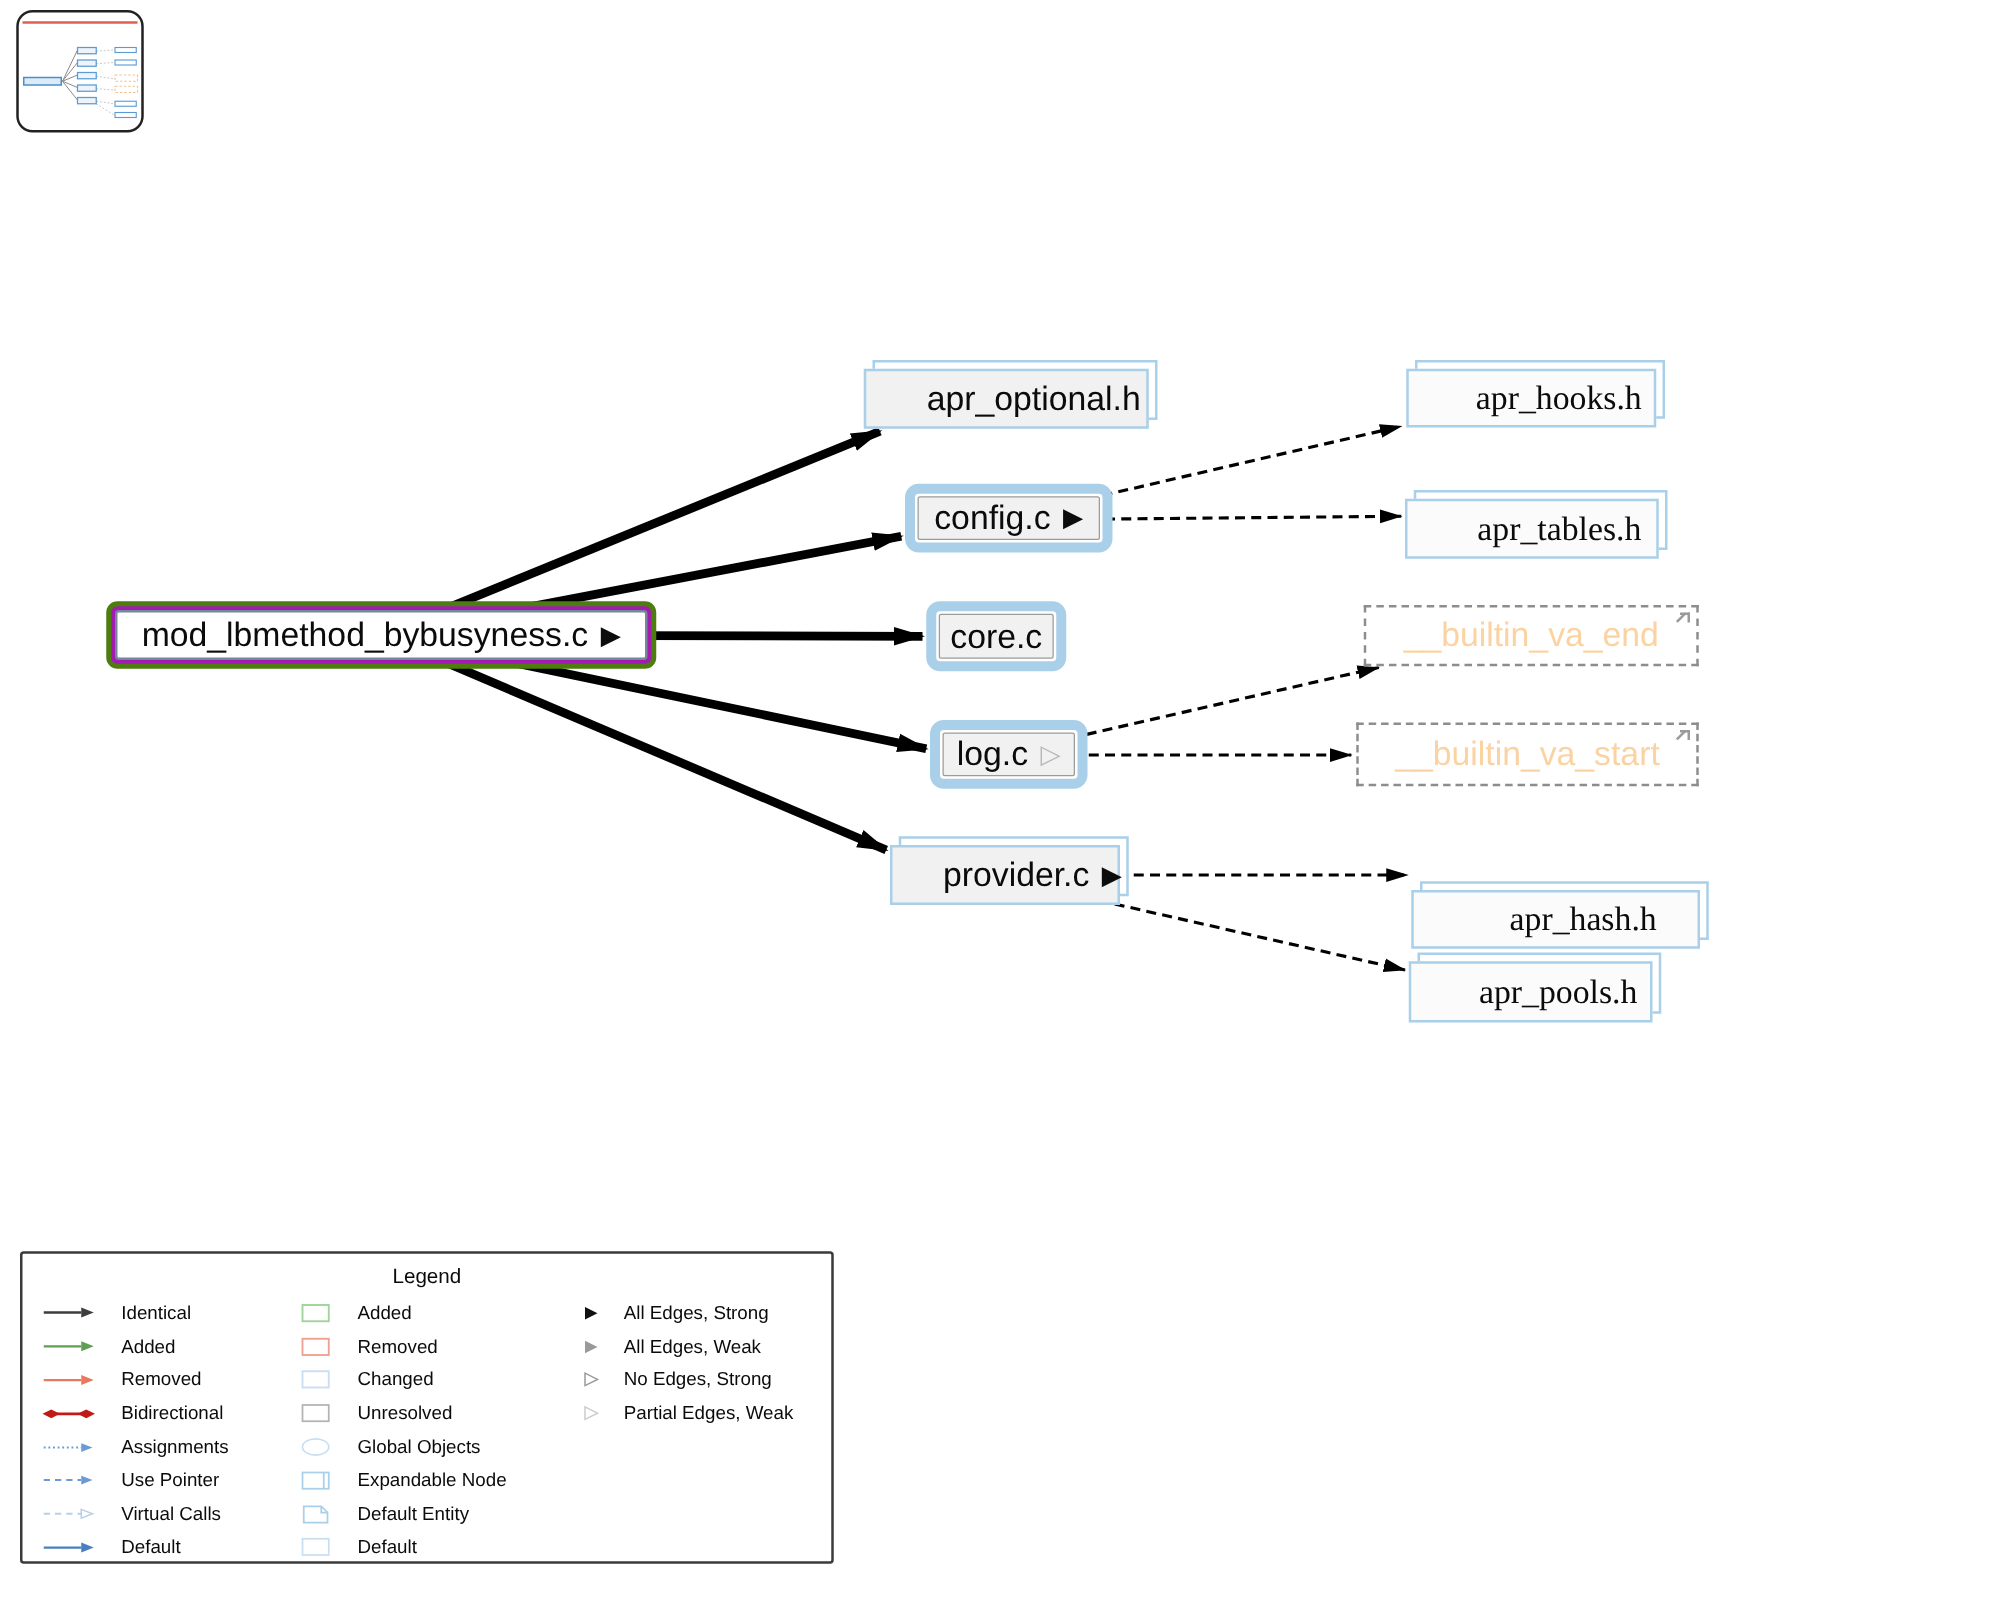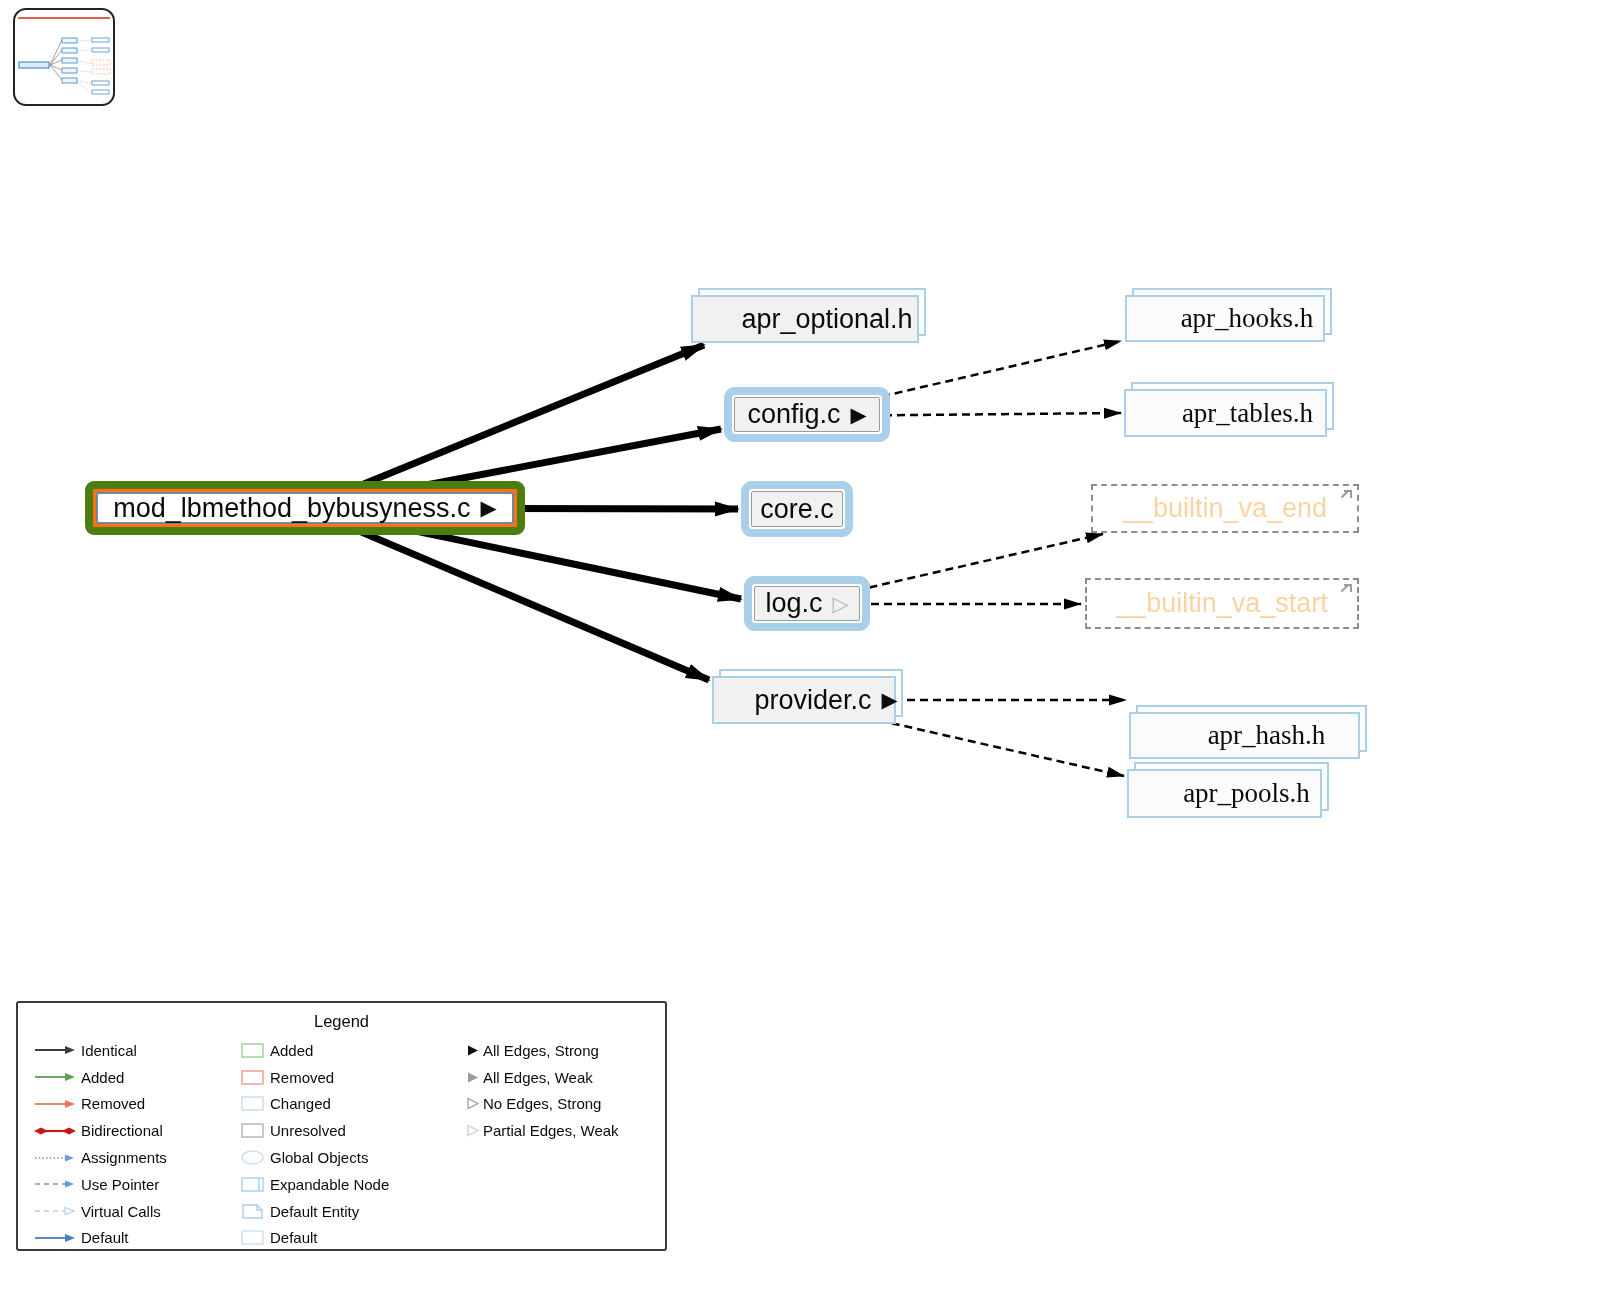--- a/index.html
+++ b/index.html
@@ -16,21 +16,21 @@
   
   #edgeLayer { position:absolute; left:0; top:0; z-index:1; }
 
   
   .node { position:absolute; z-index:2; display:flex; align-items:center; justify-content:center;
           font-size:27px; white-space:nowrap; }
   .marker-filled { color:#0c0c0c; font-size:21px; margin-left:10px; }
   .marker-open   { color:#b8b8b8; font-size:21px; margin-left:10px; }
 
   
-  .nsel { border:8px solid #4d7c0f; border-radius:9px; background:#f97316; padding:3px; }
+  .nsel { border:4px solid #4d7c0f; border-radius:9px; background:#a21caf; padding:3px; }
   .nsel .inner { width:100%; height:100%; border:2px solid #75879c; border-radius:3px;
                  background:#ffffff; display:flex; align-items:center; justify-content:center; }
 
   
   .nthick { border:8px solid #a9cfe9; border-radius:11px; background:#ffffff; padding:2px; }
   .nthick .inner { width:100%; height:100%; border:1px solid #9b9b9b; border-radius:2px;
                    background:#f1f1f1; display:flex; align-items:center; justify-content:center; }
 
   
   .n3d .back { position:absolute; top:-7px; left:7px; width:100%; height:100%;
@@ -48,21 +48,21 @@
                    background:#9a9a9a; transform:rotate(-45deg); }
 
   
   .legend { position:absolute; left:16px; top:1001px; width:651px; height:250px;
             border:2px solid #3a3a3a; border-radius:3px; background:#fff; z-index:4; }
   .legend h3 { font-size:16.5px; font-weight:400; text-align:center; padding-top:9px; }
   .lcol { position:absolute; top:34px; }
   .lcol.c1 { left:14px; }
   .lcol.c2 { left:222px; }
   .lcol.c3 { left:448px; }
-  .lrow { height:26.8px; display:flex; align-items:center; gap:3px; font-size:15px; }
+  .lrow { height:26.8px; display:flex; align-items:center; gap:19px; font-size:15px; }
 </style>
 </head>
 <body>
 
 <div id="canvas">
 
   <div class="minimap">
     <div class="redline"></div>
     <svg width="94" height="62">
       <g stroke="#8a8a8a" stroke-width="0.8">
@@ -169,21 +169,21 @@
     </div>
   </div>
 
   <div class="node n3d light" style="left:1125px; top:295px; width:200px; height:47px;">
     <div class="back"></div>
     <div class="face">
         <span>apr_hooks.h</span>
       </div>
   </div>
 
-  <div class="node n3d light" style="left:1124px; top:389px; width:203px; height:48px;">
+  <div class="node n3d light" style="left:1124px; top:399px; width:203px; height:48px;">
     <div class="back"></div>
     <div class="face">
         <span>apr_tables.h</span>
       </div>
   </div>
 
   <div class="node ndash" style="left:1091px; top:484px; width:268px; height:49px;">
     <span>__builtin_va_end</span>
     <span class="fold">
         <i></i>

